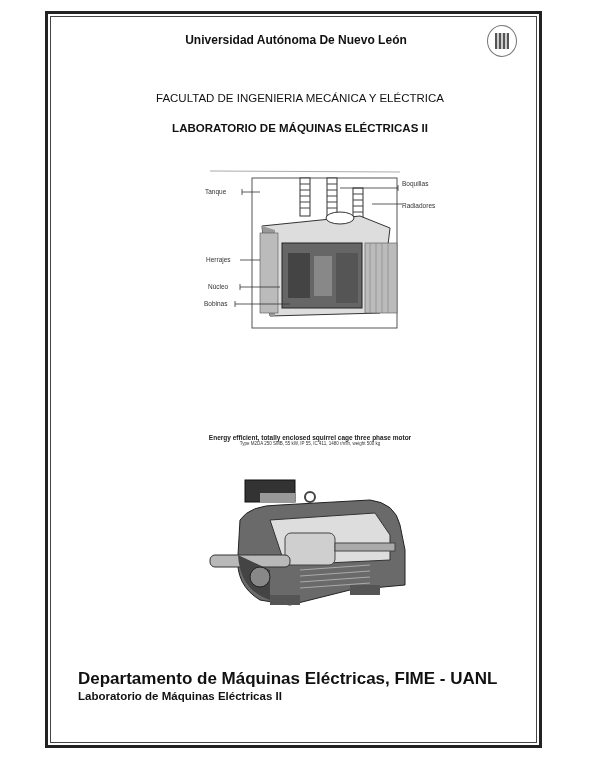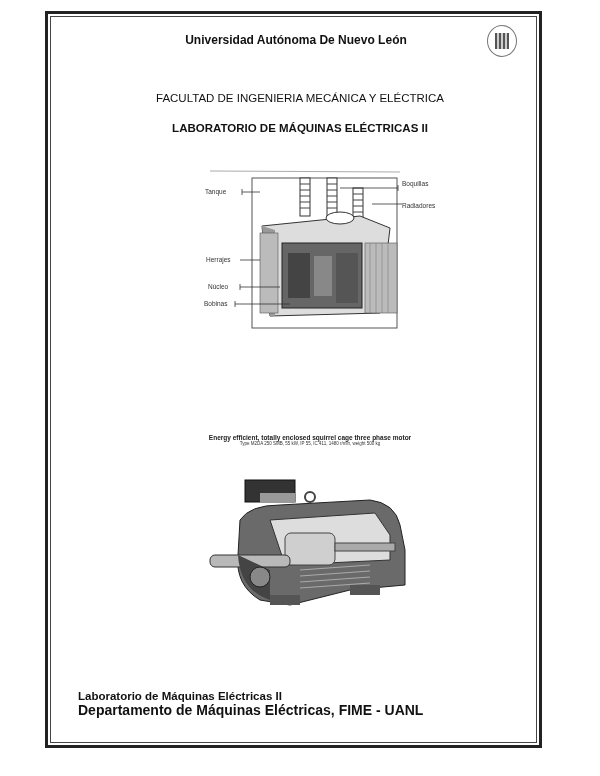--- a/index.html
+++ b/index.html
@@ -12,21 +12,21 @@
   .seal-inner { width:14px; height:16px; background:repeating-linear-gradient(90deg,#555 0 2px,#ccc 2px 4px); }
   .title1 { position:absolute; left:0; width:600px; top:92px; text-align:center; font-size:11.5px; font-weight:normal; }
   .title2 { position:absolute; left:0; width:600px; top:122px; text-align:center; font-size:11.5px; font-weight:bold; }
   .fig-transformer { position:absolute; left:200px; top:168px; width:225px; height:165px; }
   .tlabel { position:absolute; font-size:6.5px; color:#333; font-family:"Liberation Sans", sans-serif; }
   .caption { position:absolute; left:195px; top:434px; width:230px; text-align:center; }
   .caption .c1 { font-size:6.5px; font-weight:bold; color:#222; }
   .caption .c2 { font-size:4.5px; color:#333; }
   .fig-motor { position:absolute; left:200px; top:465px; width:225px; height:145px; }
   .footer1 { position:absolute; left:78px; top:690px; font-size:11.5px; font-weight:bold; }
-  .footer2 { position:absolute; left:78px; top:702px; font-size:14px; font-weight:bold; }
+  .footer2 { position:absolute; left:78px; top:669px; font-size:17px; font-weight:bold; }
 </style>
 </head>
 <body>
 
 <div class="frame-outer"></div>
 <div class="frame-inner"></div>
 
 <div class="uni"><span>Universidad Autónoma De Nuevo León</span></div>
 <div class="seal">
     <div class="seal-inner"></div>

